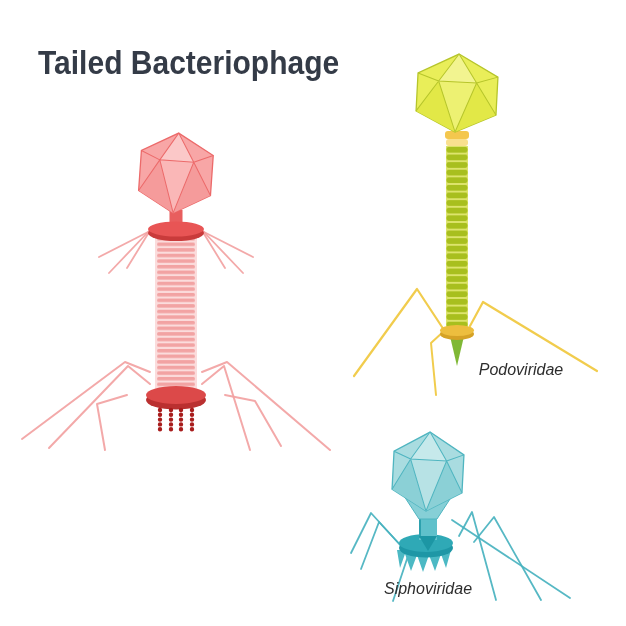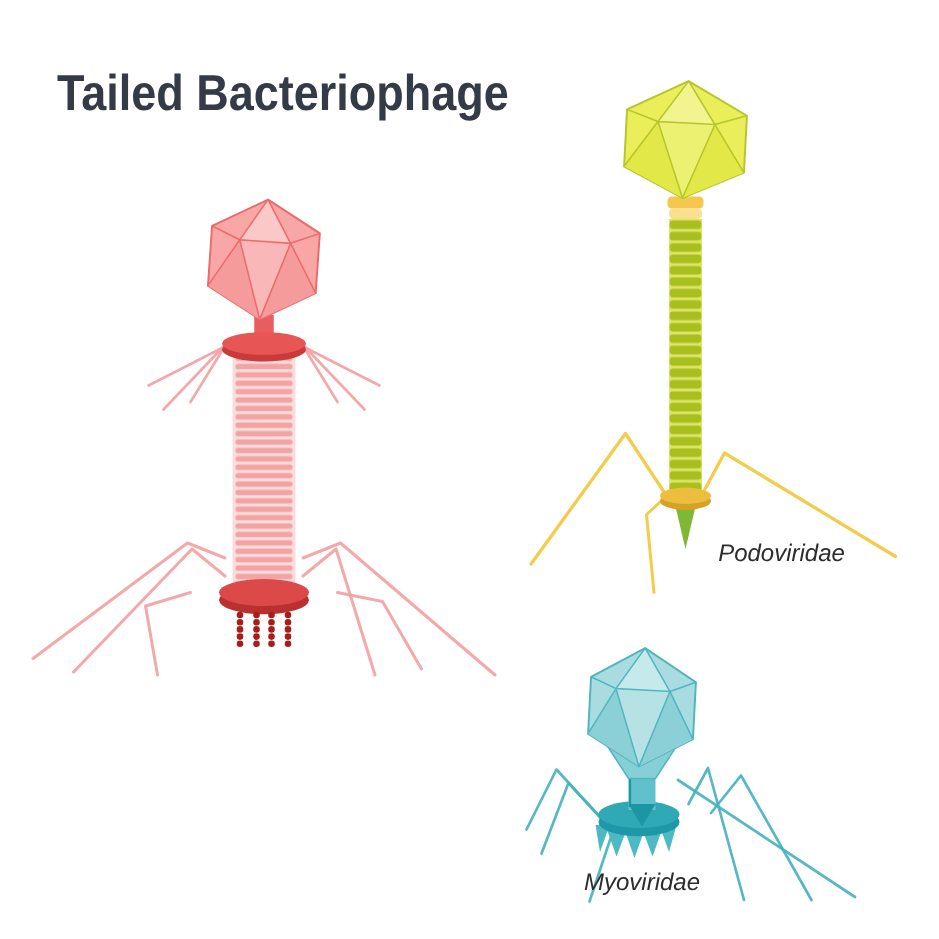--- a/index.html
+++ b/index.html
@@ -141,15 +141,15 @@
         <polygon points="393,471 428,491 410,440" style="fill:var(--podo-head-dark)"></polygon>
         <polygon points="463,471 428,491 446,440" style="fill:var(--podo-head-dark)"></polygon>
         <polygon points="410,440 446,440 428,491" style="fill:var(--podo-head-mid)"></polygon>
         <polygon points="428,412 410,440 446,440" style="fill:var(--podo-head-top)"></polygon>
         <path d="M428,412 L410,440 L446,440 L428,412 M410,440 L428,491 M446,440 L428,491 M410,440 L393,433 M410,440 L393,471 M446,440 L463,433 M446,440 L463,471" fill="none" style="stroke:var(--podo-head-line);stroke-width:1"></path>
       </g>
     </g>
   </svg>
 
   <div class="phage-label" id="label-sipho">Podoviridae</div>
-  <div class="phage-label" id="label-podo">Myoviridae</div>
+  <div class="phage-label" id="label-podo">Siphoviridae</div>
 
 </div>
 
 </body></html>

